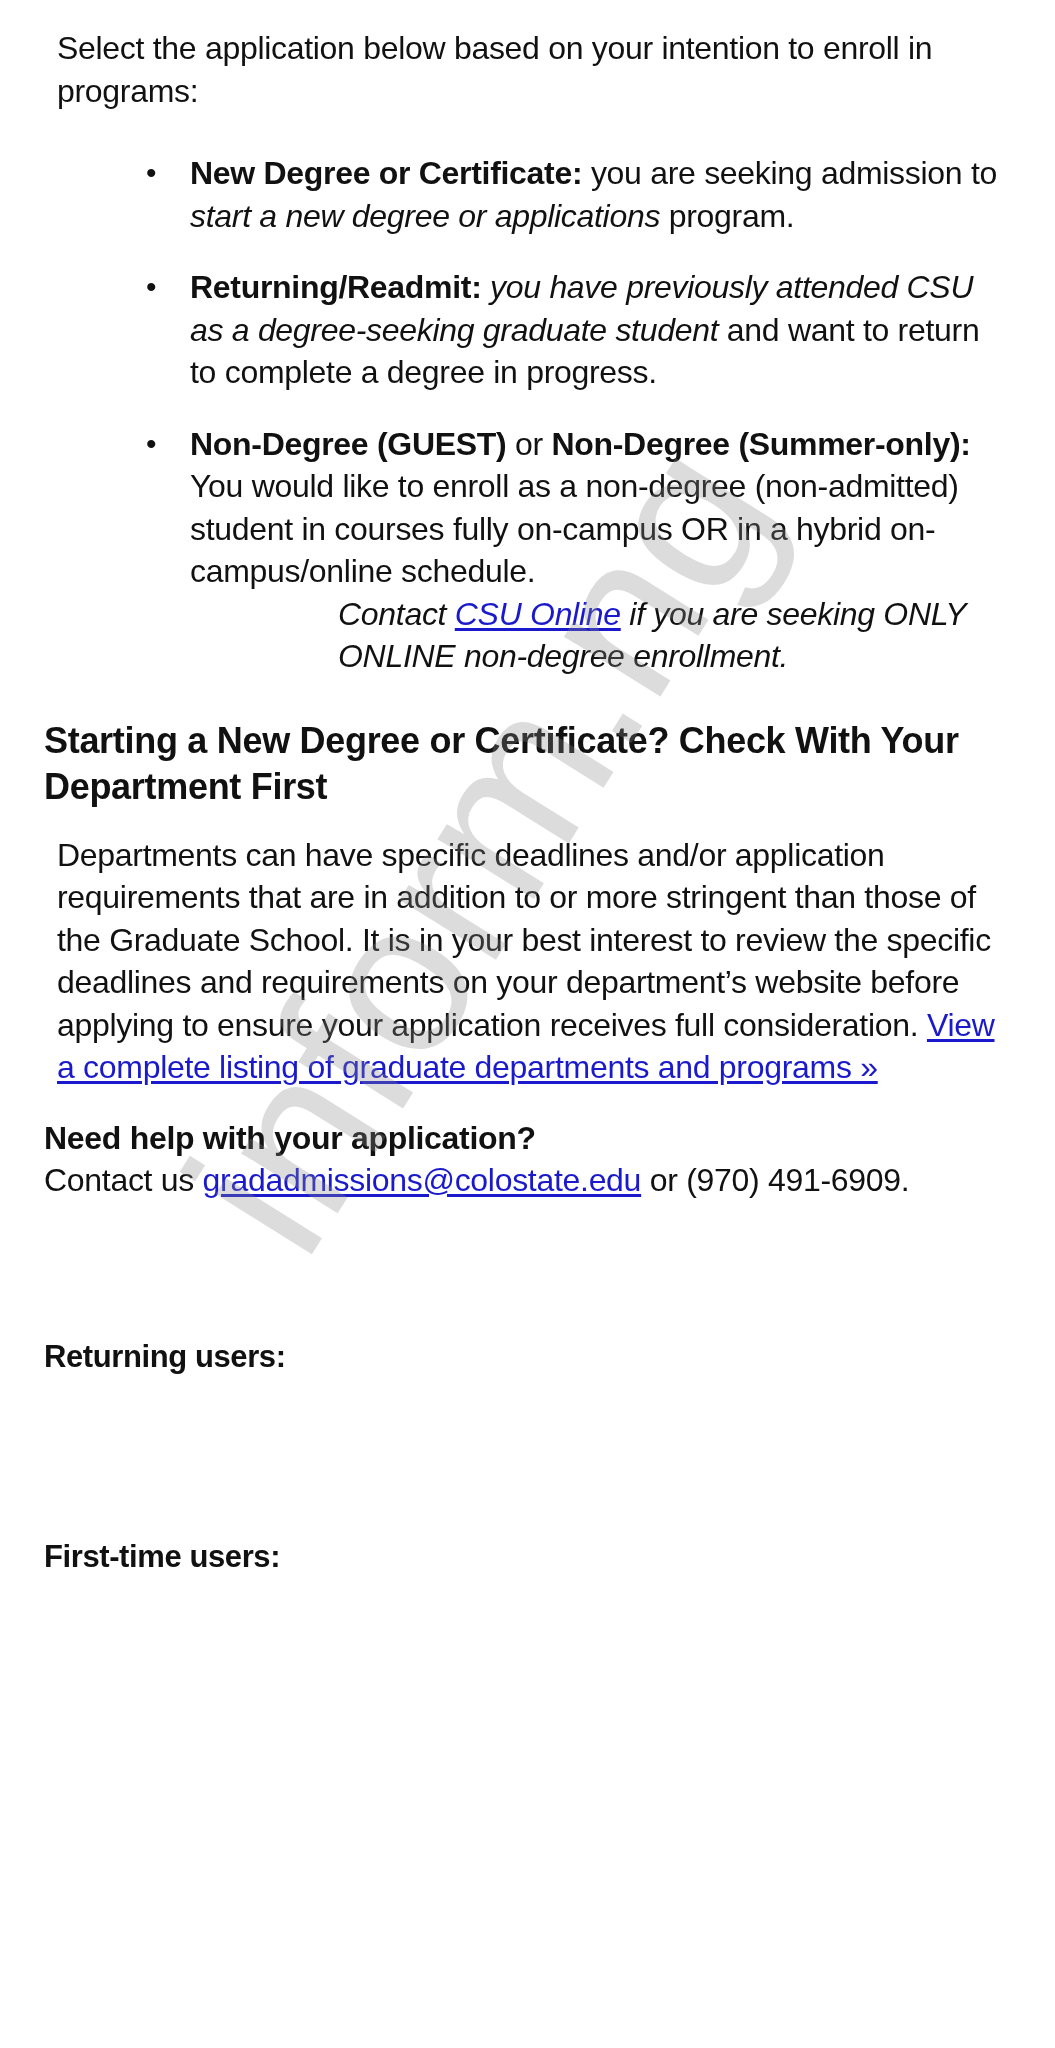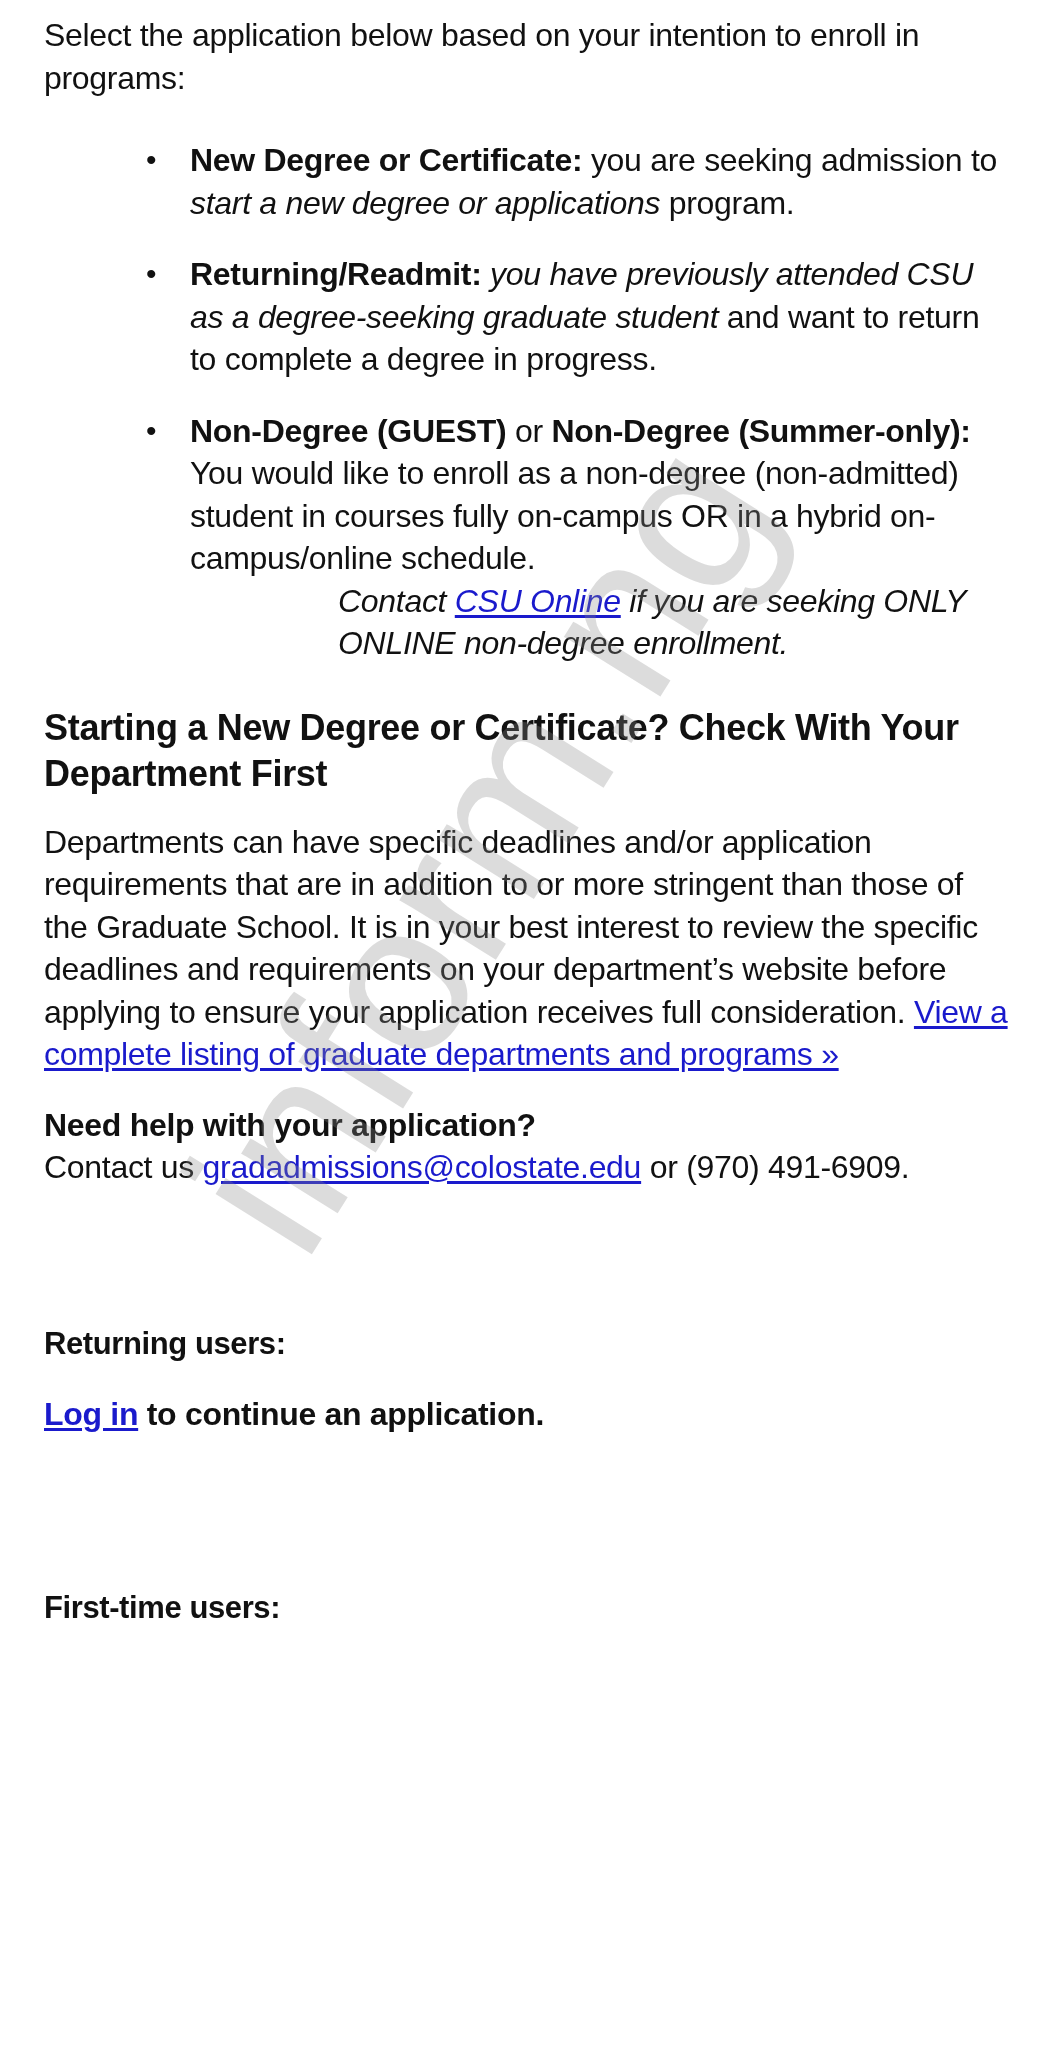--- a/index.html
+++ b/index.html
@@ -17,21 +17,21 @@
     }
     .page {
       position: absolute;
       left: 44px;
       top: 14px;
       width: 970px;
       font-size: 32px;
       line-height: 42.5px;
       letter-spacing: -0.3px;
     }
-    p { margin: 0; }
+    p { margin: 13px; }
     a {
       color: #1a1acc;
       text-decoration: underline;
       text-underline-offset: 3px;
     }
     b { font-weight: bold; }
     i { font-style: italic; }
 
     .intro { margin-bottom: 40px; }
 
@@ -114,21 +114,20 @@
   <p class="para"><span>Departments can have specific deadlines and/or application requirements that are in addition to or more stringent than those of the Graduate School. It is in your best interest to review the specific deadlines and requirements on your department’s website before applying to ensure your application receives full consideration. </span><a href="#">View a complete listing of graduate departments and programs »</a></p>
 
 
   <div class="help">
     <div class="help-title">Need help with your application?</div>
     <div><span>Contact us </span><a href="#">gradadmissions@colostate.edu</a><span> or (970) 491-6909.</span></div>
   </div>
 
   <div class="returning">
     <h2 class="users-heading">Returning users:</h2>
-    <p class="users-line"><a href="#">Log in</a><span> to continue an application.</span></p>
   </div>
 
   <div class="firsttime">
     <h2 class="users-heading">First-time users:</h2>
   </div>
 </div>
 
 <div class="watermark-wrap">
   <div style="position:absolute;left:0;top:0;transform:rotate(-58deg);transform-origin:0 0;font-family:'Liberation Sans',sans-serif;font-size:215px;line-height:1;color:rgba(140,140,140,0.30);white-space:nowrap;pointer-events:none;">inform.ng</div>
 </div>

